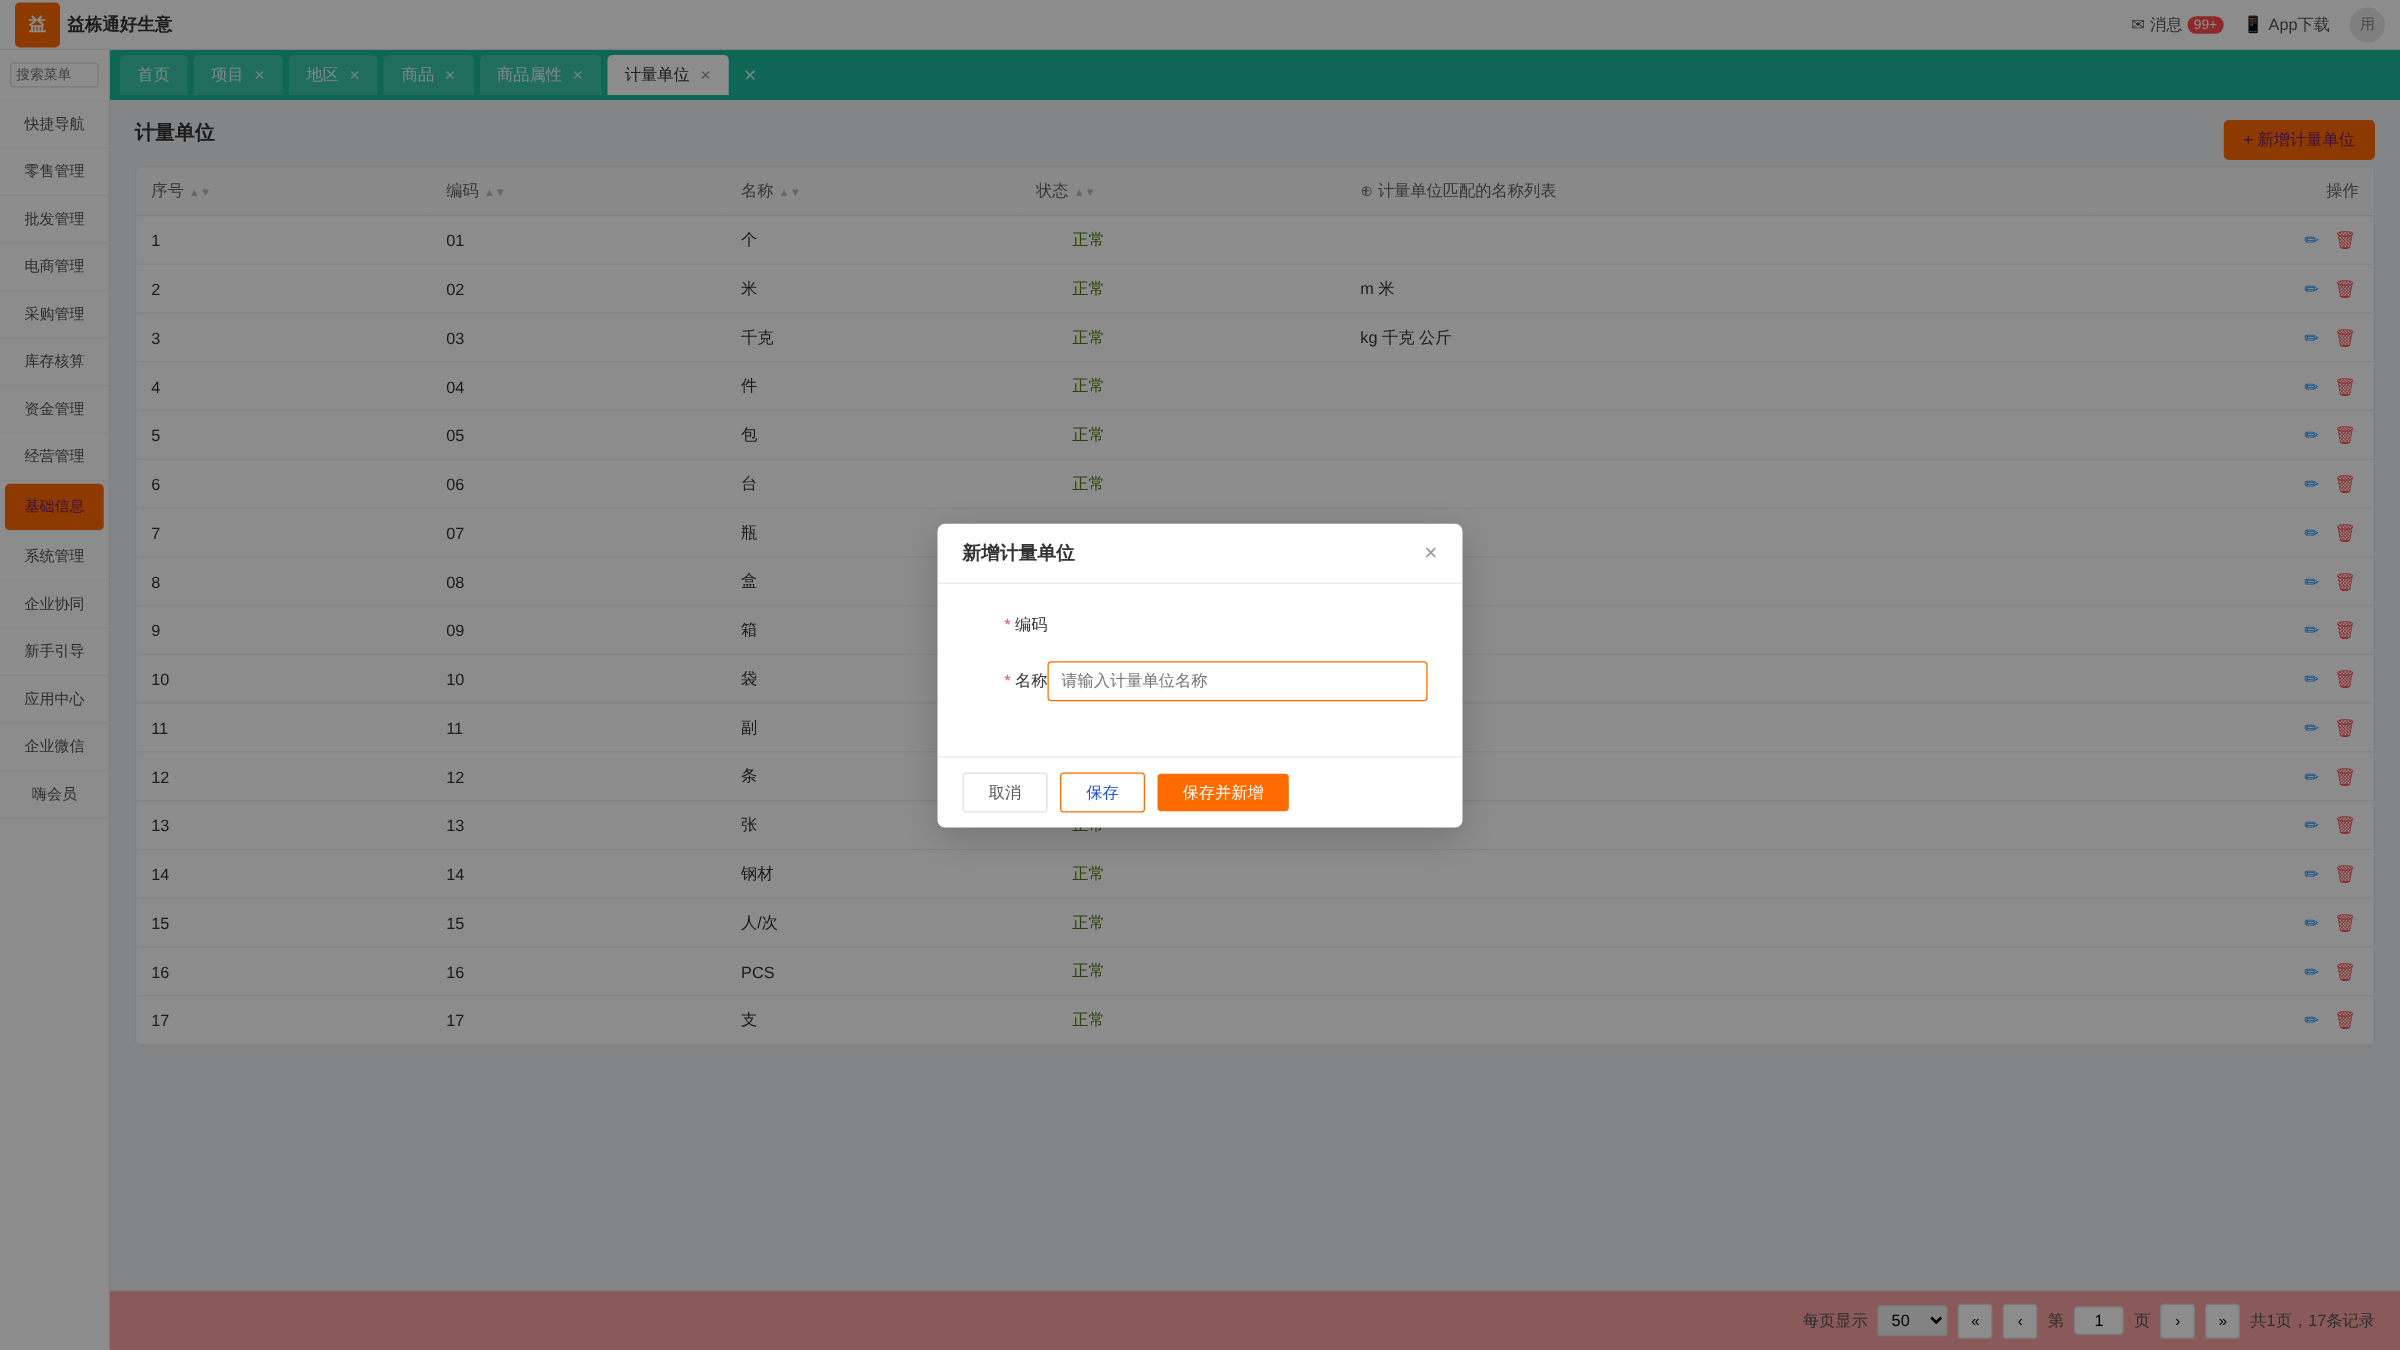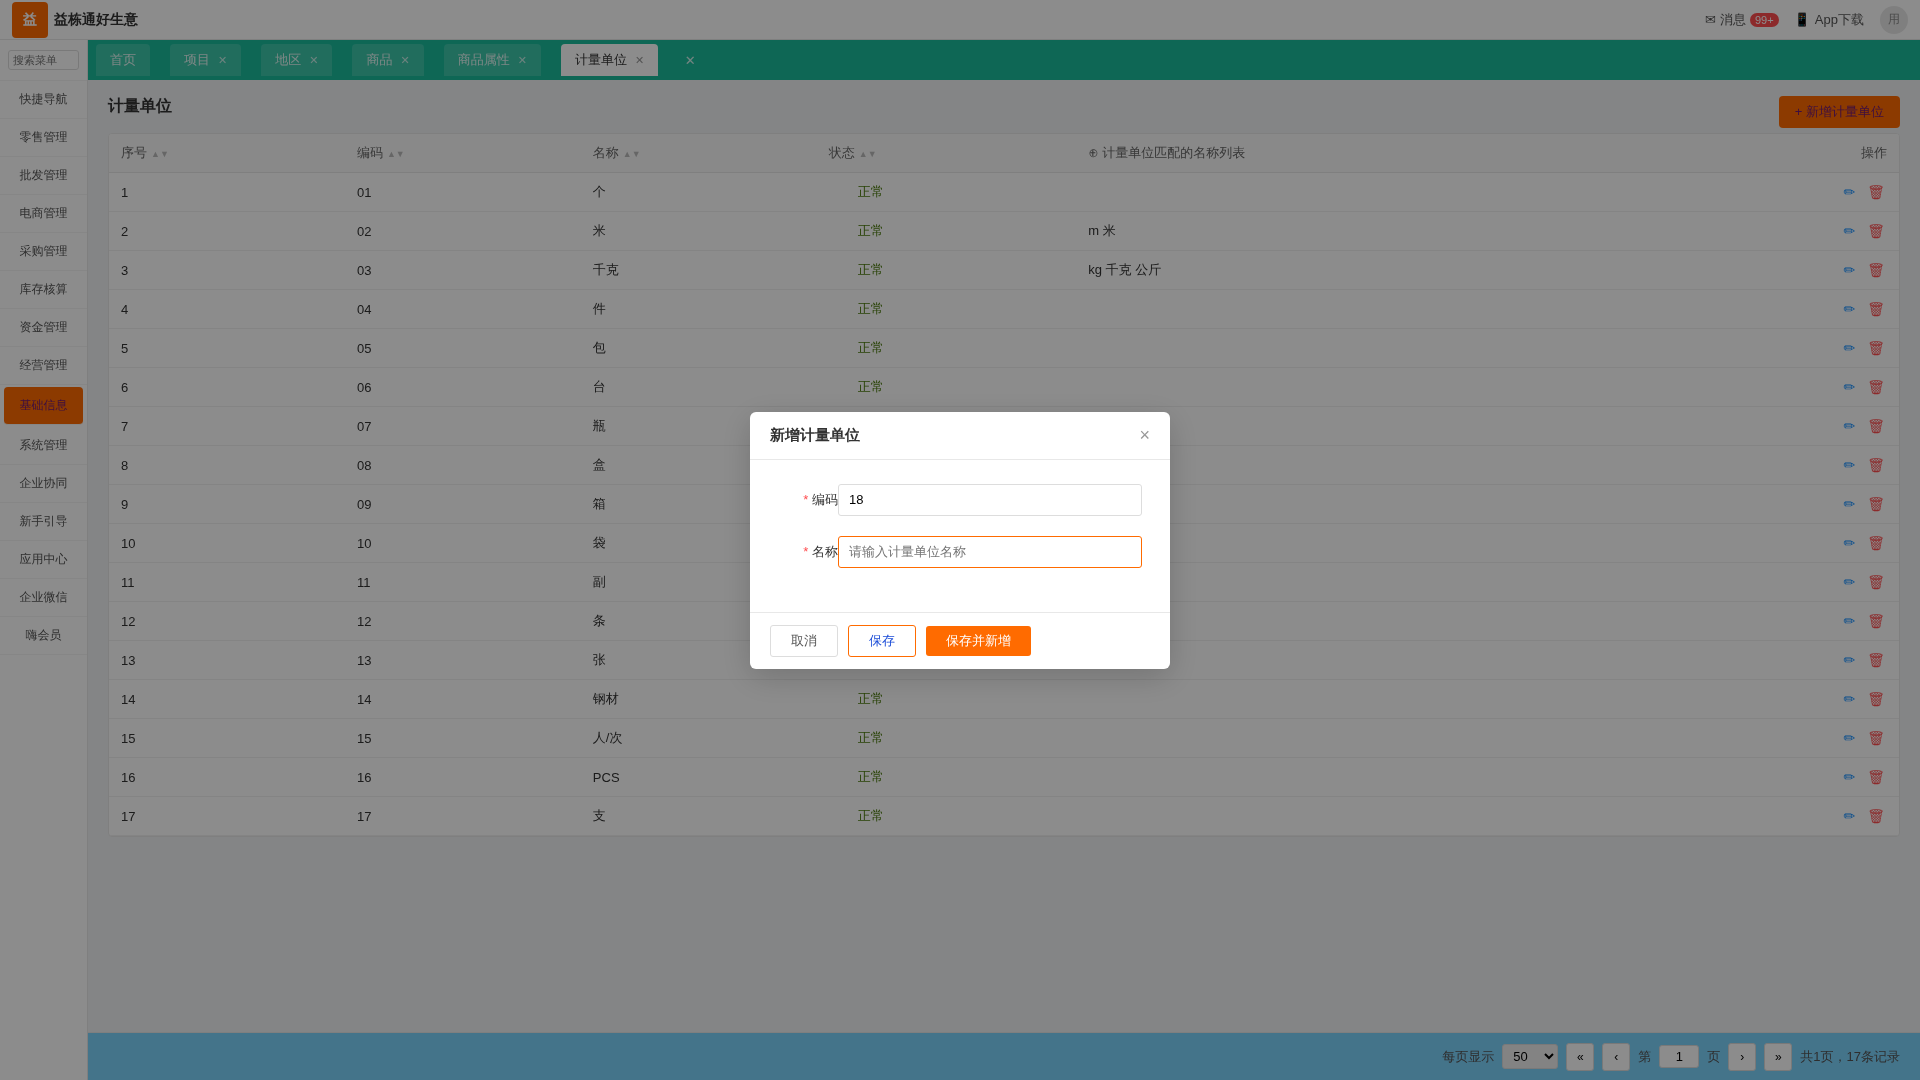--- a/index.html
+++ b/index.html
@@ -24,21 +24,21 @@
     .sidebar-item { padding: 10px 4px; text-align: center; cursor: pointer; font-size: 12px; color: #555; border-bottom: 1px solid #f5f5f5; }
     .sidebar-item.active { background: #ff6b00; color: #701a75; border-radius: 4px; margin: 2px 4px; }
     .sidebar-item-search { padding: 10px 8px; }
     .sidebar-search-input { width: 100%; border: 1px solid #ddd; border-radius: 3px; padding: 3px 4px; font-size: 11px; }
 
     
     .content-area { flex: 1; display: flex; flex-direction: column; overflow: hidden; }
 
     
     .tab-bar { height: 40px; background: #1abc9c; display: flex; align-items: center; padding: 0 8px; gap: 0; flex-shrink: 0; }
-    .tab-item { height: 32px; padding: 0 14px; border-radius: 4px 4px 0 0; display: flex; align-items: center; gap: 6px; font-size: 13px; cursor: pointer; color: rgba(255,255,255,0.85); background: rgba(255,255,255,0.15); margin-right: 20px; }
+    .tab-item { height: 32px; padding: 0 14px; border-radius: 4px 4px 0 0; display: flex; align-items: center; gap: 6px; font-size: 13px; cursor: pointer; color: rgba(255,255,255,0.85); background: rgba(255,255,255,0.15); margin-right: 5px; }
     .tab-item.active { background: #fff; color: #333; }
     .tab-close { font-size: 11px; color: rgba(255,255,255,0.7); margin-left: 2px; cursor: pointer; }
     .tab-item.active .tab-close { color: #999; }
     .tab-close-btn { width: 16px; height: 32px; display: flex; align-items: center; justify-content: center; color: rgba(255,255,255,0.8); cursor: pointer; margin-left: 4px; }
 
     
     .page-content { flex: 1; overflow: auto; padding: 16px 20px; position: relative; }
     .page-title { font-size: 16px; font-weight: bold; color: #333; margin-bottom: 16px; }
 
     
@@ -51,21 +51,21 @@
     thead th { padding: 10px 12px; text-align: left; font-weight: 400; color: #666; border-bottom: 1px solid #e8e8e8; white-space: nowrap; }
     thead th .sort-arrows { display: inline-flex; flex-direction: column; margin-left: 4px; font-size: 9px; color: #bbb; }
     tbody tr { border-bottom: 1px solid #f0f0f0; }
     tbody td { padding: 9px 12px; color: #333; }
     .status-normal { color: #4d7c0f; margin-left: 29px; }
     .action-cell { display: flex; gap: 8px; justify-content: flex-end; }
     .action-btn { background: none; border: none; cursor: pointer; color: #1890ff; font-size: 14px; padding: 2px; }
     .action-btn.delete { color: #ff4d4f; }
 
     
-    .pagination-bar { height: 48px; display: flex; align-items: center; justify-content: flex-end; padding: 0 20px; gap: 8px; background: #7dd3fc; border-top: 1px solid #e8e8e8; font-size: 13px; color: #555; flex-shrink: 0; }
+    .pagination-bar { height: 48px; display: flex; align-items: center; justify-content: flex-end; padding: 0 20px; gap: 8px; background: #fca5a5; border-top: 1px solid #e8e8e8; font-size: 13px; color: #555; flex-shrink: 0; }
     .page-select { border: 1px solid #ddd; border-radius: 3px; padding: 3px 6px; font-size: 13px; }
     .page-nav-btn { width: 28px; height: 28px; border: 1px solid #ddd; background: #fff; border-radius: 3px; cursor: pointer; display: flex; align-items: center; justify-content: center; font-size: 12px; }
     .page-nav-btn:disabled { color: #ccc; cursor: not-allowed; }
     .page-input { width: 40px; border: 1px solid #ddd; border-radius: 3px; padding: 3px 4px; text-align: center; font-size: 13px; }
 
     
     .overlay { position: fixed; top: 0; left: 0; width: 100%; height: 100%; background: rgba(0,0,0,0.45); z-index: 100; display: flex; align-items: center; justify-content: center; }
     .modal { background: #fff; border-radius: 6px; width: 420px; padding: 0; overflow: hidden; box-shadow: 0 8px 32px rgba(0,0,0,0.18); }
     .modal-header { padding: 14px 20px; border-bottom: 1px solid #e8e8e8; display: flex; align-items: center; justify-content: space-between; }
     .modal-title { font-size: 15px; font-weight: bold; color: #333; }
@@ -477,21 +477,20 @@
 
 <div class="overlay">
   <div class="modal">
     <div class="modal-header">
       <span class="modal-title">新增计量单位</span>
       <button class="modal-close">×</button>
     </div>
     <div class="modal-body">
       <div class="form-row">
         <label class="form-label required">编码</label>
-        <input class="form-input" type="text" value="18" style="">
       </div>
       <div class="form-row">
         <label class="form-label required">名称</label>
         <input class="form-input active-input" type="text" placeholder="请输入计量单位名称" style="">
       </div>
     </div>
     <div class="modal-footer">
       <button class="btn-cancel">取消</button>
       <button class="btn-save">保存</button>
       <button class="btn-save-new">保存并新增</button>

